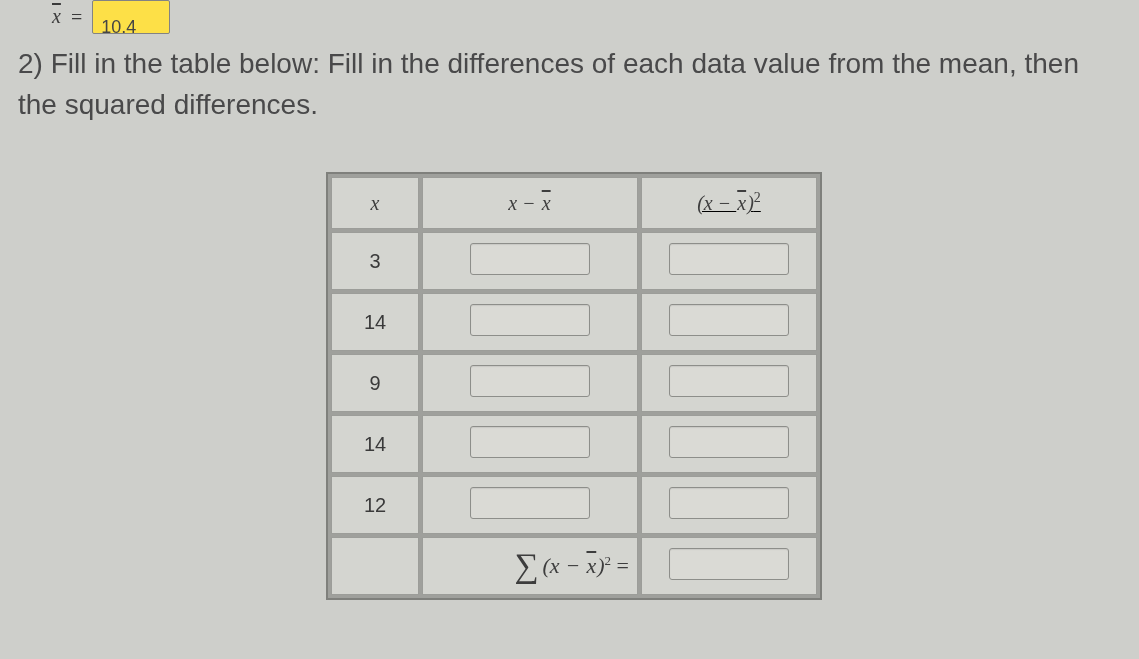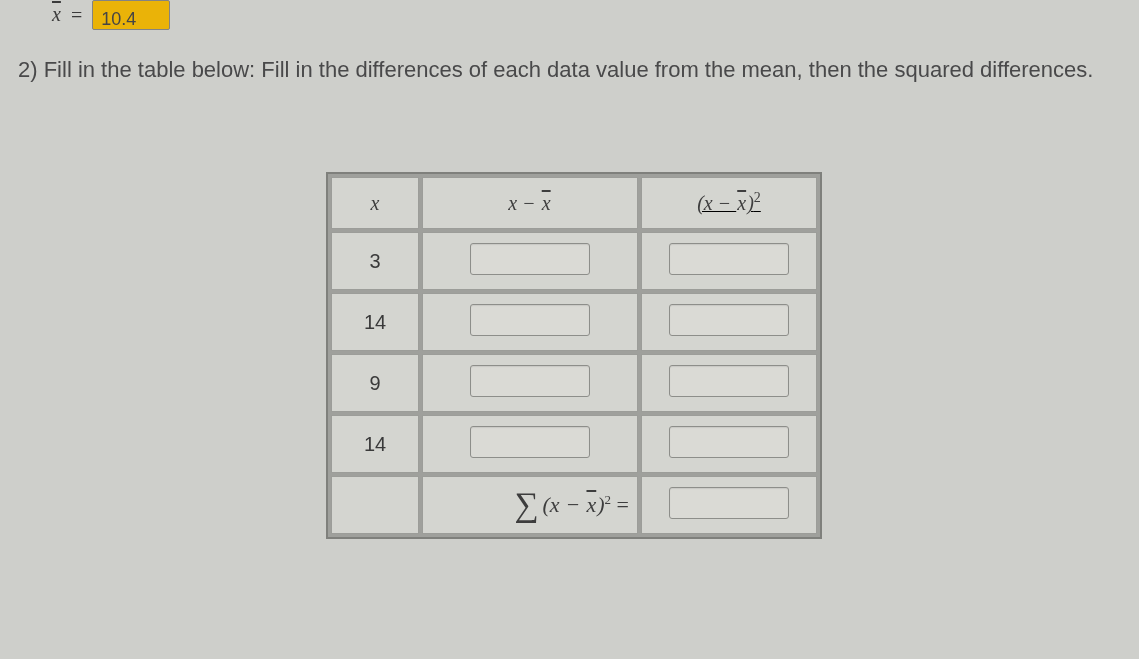--- a/index.html
+++ b/index.html
@@ -33,36 +33,36 @@
     color: #3a3a3a;
     padding-bottom: 2px;
   }
   .eq {
     font-family: 'Times New Roman', serif;
     font-size: 20px;
     color: #3a3a3a;
   }
   .mean-box {
     border: 1px solid #838383;
-    background: #eab308;
+    background: #fde047;
     height: 30px;
     width: 78px;
-    padding: 8px 8px;
+    padding: 16px 8px;
     font-size: 18px;
     color: #454545;
     line-height: 20px;
     border-radius: 2px;
   }
   .prompt {
     position: absolute;
     left: 18px;
-    top: 54px;
+    top: 44px;
     right: 40px;
     color: #49494a;
-    font-size: 22px;
+    font-size: 28px;
     line-height: 1.45;
     font-weight: 400;
   }
   .tbl-wrap {
     position: absolute;
     left: 326px;
     top: 172px;
   }
   table.var-table {
     border-collapse: separate;
@@ -176,20 +176,25 @@
       <tr>
         <td class="col-x"><span class="xval">9</span></td>
         <td class="col-d"><span class="inp diff"></span></td>
         <td class="col-sq"><span class="inp sq"></span></td>
       </tr>
       <tr>
         <td class="col-x"><span class="xval">14</span></td>
         <td class="col-d"><span class="inp diff"></span></td>
         <td class="col-sq"><span class="inp sq"></span></td>
       </tr>
+      <tr>
+        <td class="col-x"><span class="xval">12</span></td>
+        <td class="col-d"><span class="inp diff"></span></td>
+        <td class="col-sq"><span class="inp sq"></span></td>
+      </tr>
 
       <tr>
         <td class="col-x"></td>
         <td class="col-d sum-cell">
           <span class="sum-expr">
             <span class="sigma">∑</span>
             <span>
               <span class="inner">(x − </span><span class="bar">x</span><span class="inner">)</span><sup>2</sup><span> =</span>
             </span>
           </span>

